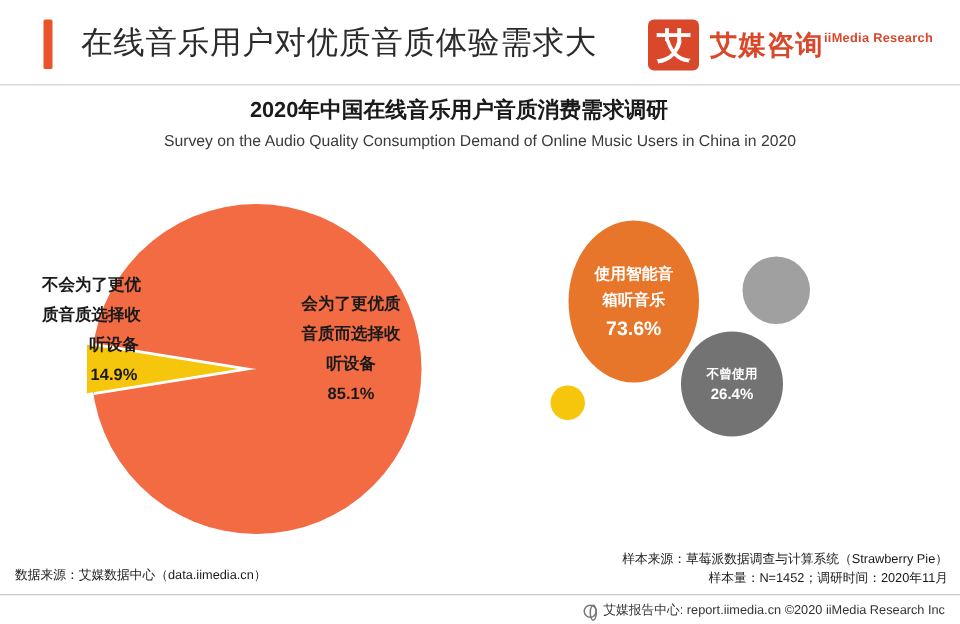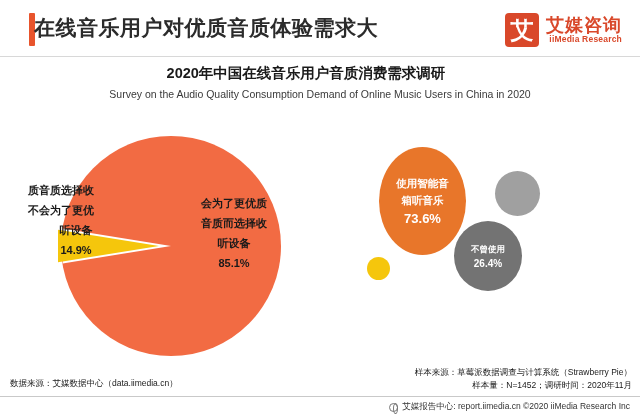--- a/index.html
+++ b/index.html
@@ -19,22 +19,22 @@
   .header {
     position:absolute; left:0; top:0; width:640px; height:58px;
   }
   .accent-bar {
     position:absolute; left:29px; top:13px;
     width:6px; height:33px;
     background:#E8542C;
     border-radius:1px;
   }
   .page-title {
-    position:absolute; left:34px; top:14px;
-    font-size:21px; font-weight:bold;
+    position:absolute; left:54px; top:14px;
+    font-size:21px; font-weight:normal;
     color:#2b2b2b;
     letter-spacing:0.5px;
     white-space:nowrap;
   }
   .header-rule {
     position:absolute; left:0; top:56px; width:640px; height:1px;
     background:#d8d8d8;
   }
 
   
@@ -43,21 +43,21 @@
     display:flex; align-items:center; gap:7px;
   }
   .logo-mark {
     width:34px; height:34px;
     background:#D9482A;
     border-radius:4px;
     display:flex; align-items:center; justify-content:center;
     color:#ffffff; font-size:23px; font-weight:bold;
     line-height:1;
   }
-  .logo-text { display:flex; flex-direction:column; line-height:1.05; }
+  .logo-text { display:flex; line-height:1.05; }
   .logo-cn { font-size:18px; font-weight:bold; color:#D9482A; letter-spacing:1px; }
   .logo-en { font-size:8.5px; font-weight:bold; color:#D9482A; letter-spacing:0.2px;text-align:right; }
 
   
   .chart-title {
     position:absolute; left:0; top:64px; width:612px;
     text-align:center; font-size:14.5px; font-weight:bold; color:#1a1a1a;
   }
   .chart-subtitle {
     position:absolute; left:0; top:88px; width:640px;
@@ -180,22 +180,22 @@
   </div>
 
   <div class="pie-label pie-label-major">
     <div>会为了更优质</div>
     <div>音质而选择收</div>
     <div>听设备</div>
     <div class="pie-pct">85.1%</div>
   </div>
 
   <div class="pie-label pie-label-minor">
+    <div>不会为了更优</div>
     <div>质音质选择收</div>
-    <div>不会为了更优</div>
     <div class="ln3">听设备</div>
     <div class="pie-pct ln3">14.9%</div>
   </div>
 
   <div class="bubble bubble-gray"></div>
   <div class="bubble bubble-yellow"></div>
 
   <div class="bubble bubble-main">
     <span>使用智能音</span>
     <span>箱听音乐</span>

